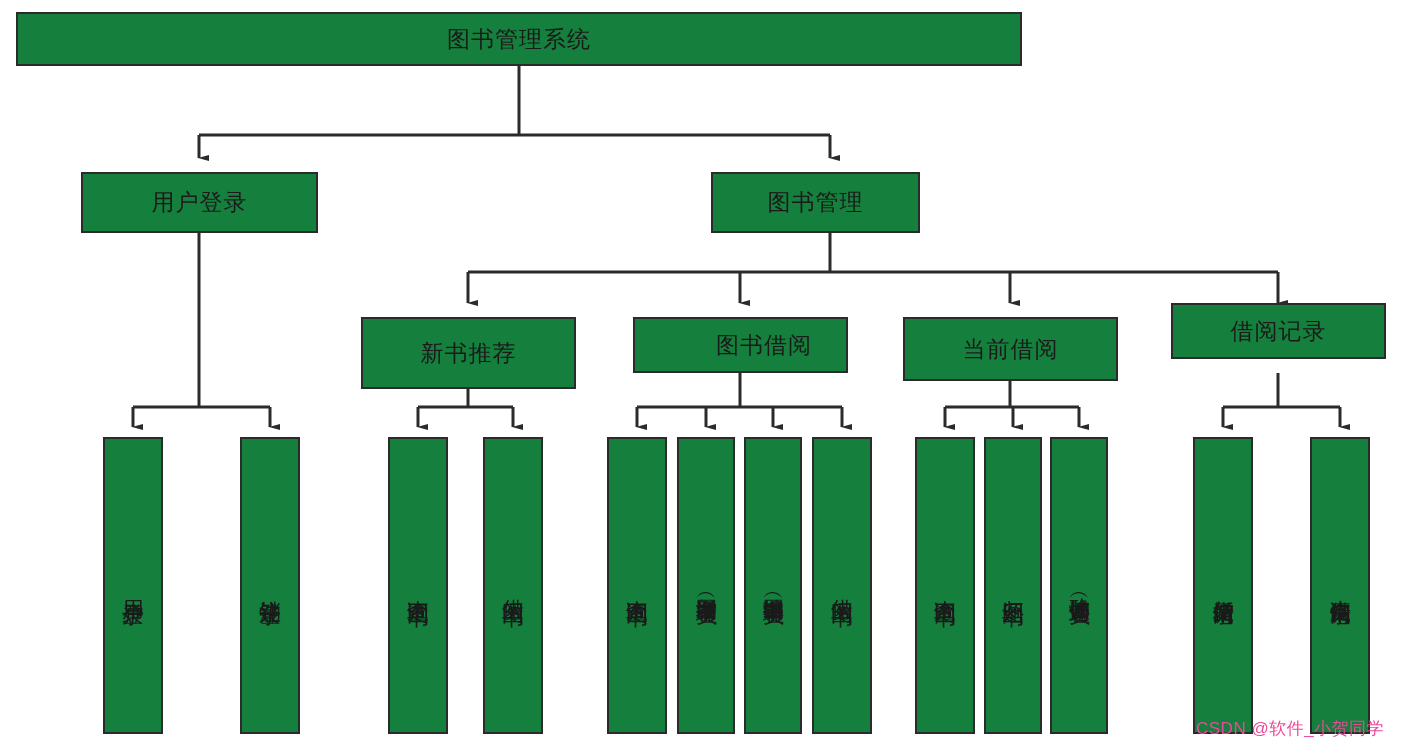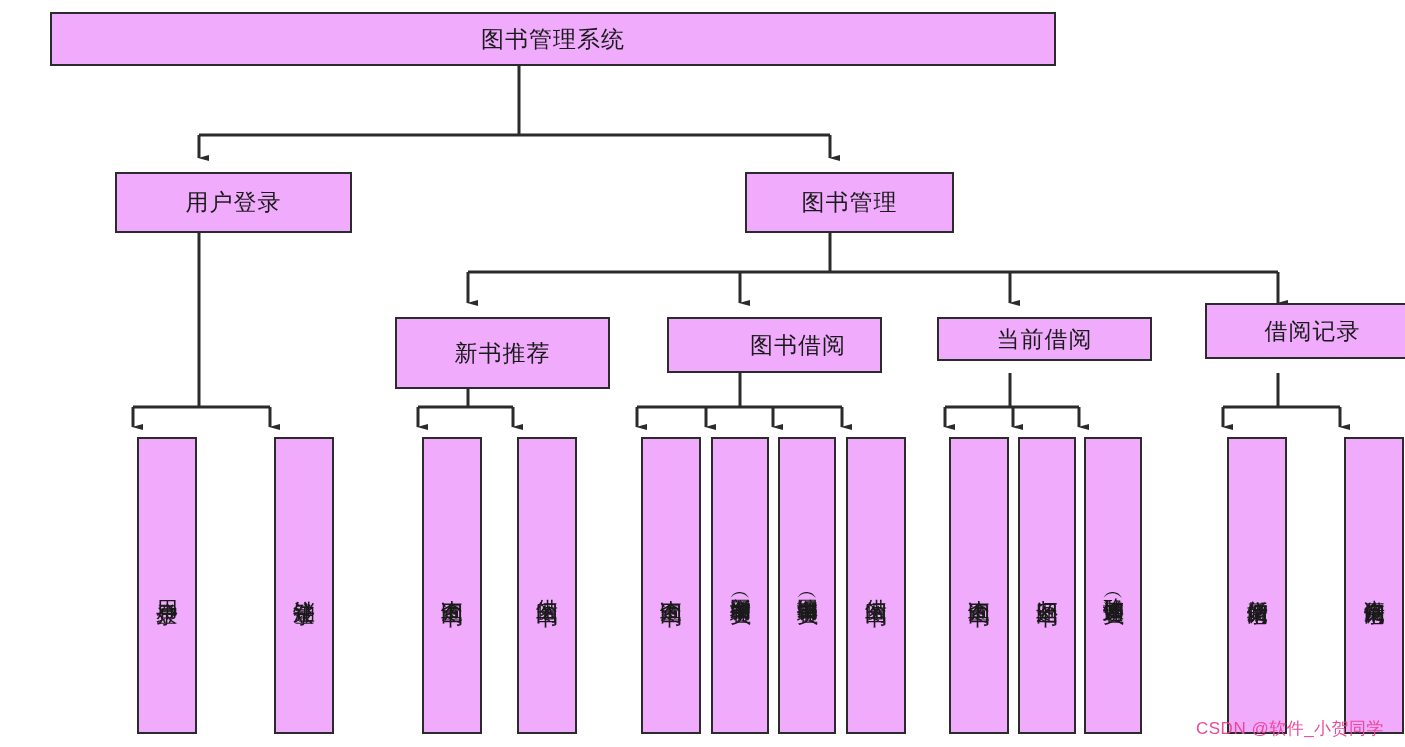--- a/index.html
+++ b/index.html
@@ -22,26 +22,25 @@
     left: 0;
     top: 0;
     width: 1405px;
     height: 747px;
     pointer-events: none;
   }
   .node {
     position: absolute;
     box-sizing: border-box;
     border: 2px solid #2b2b2b;
-    background: #f0abfc;
+    background: #15803d;
     display: flex;
     align-items: center;
     justify-content: center;
     color: #1a1a1a;
-    margin-left: 34px;
   }
   .node.horiz {
     font-size: 23px;
     letter-spacing: 1px;
   }
   .node.root {
     font-size: 23px;
   }
   .node.vert {
     align-items: center;
@@ -135,21 +134,21 @@
   <div class="node horiz" style="left:711px; top:172px; width:209px; height:61px;">
     <span>图书管理</span>
   </div>
 
   <div class="node horiz" style="left:361px; top:317px; width:215px; height:72px;">
     <span>新书推荐</span>
   </div>
   <div class="node horiz" style="left:633px; top:317px; width:215px; height:56px;padding-left:47px;">
     <span>图书借阅</span>
   </div>
-  <div class="node horiz" style="left:903px; top:317px; width:215px; height:44px;">
+  <div class="node horiz" style="left:903px; top:317px; width:215px; height:64px;">
     <span>当前借阅</span>
   </div>
   <div class="node horiz" style="left:1171px; top:303px; width:215px; height:56px;">
     <span>借阅记录</span>
   </div>
 
   <div class="node vert" style="left:103px; top:437px; width:60px; height:297px;">
     <span class="vlabel">用户登录</span>
   </div>
   <div class="node vert" style="left:240px; top:437px; width:60px; height:297px;">

